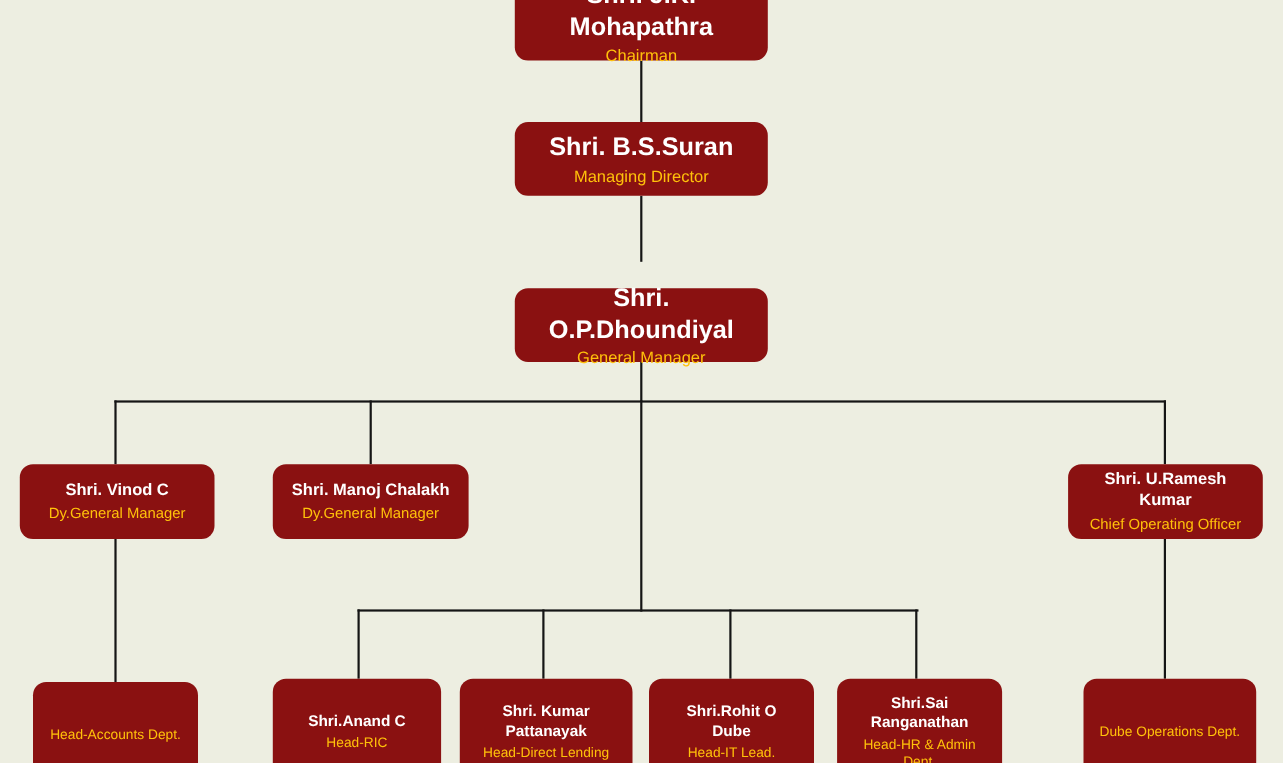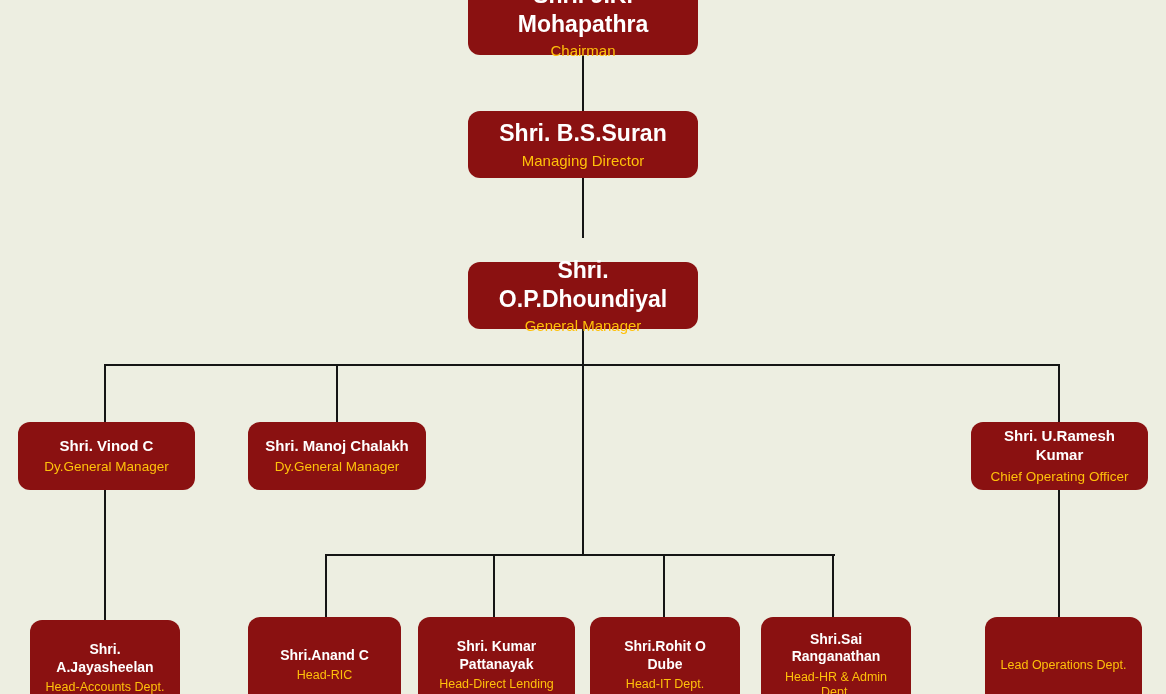--- a/index.html
+++ b/index.html
@@ -89,45 +89,43 @@
     <div class="name">Shri. Manoj Chalakh</div>
     <div class="title">Dy.General Manager</div>
   </div>
 
   <div class="node lvl-mid" style="left:971px; top:422px; width:177px; height:68px;">
     <div class="name">Shri. U.Ramesh Kumar</div>
     <div class="title">Chief Operating Officer</div>
   </div>
 
   <div class="node lvl-bot" style="left:30px; top:620px; width:150px; height:96px;">
-    <div class="name">Shri.
-A.Jayasheelan</div>
     <div class="title">Head-Accounts Dept.</div>
   </div>
 
   <div class="node lvl-bot" style="left:248px; top:617px; width:153px; height:96px;">
     <div class="name">Shri.Anand C</div>
     <div class="title">Head-RIC</div>
   </div>
 
   <div class="node lvl-bot" style="left:418px; top:617px; width:157px; height:96px;">
     <div class="name">Shri. Kumar
 Pattanayak</div>
     <div class="title">Head-Direct Lending</div>
   </div>
 
   <div class="node lvl-bot" style="left:590px; top:617px; width:150px; height:96px;">
     <div class="name">Shri.Rohit O
 Dube</div>
-    <div class="title">Head-IT Dept.</div>
+    <div class="title">Head-IT Lead.</div>
   </div>
 
   <div class="node lvl-bot" style="left:761px; top:617px; width:150px; height:96px;">
     <div class="name">Shri.Sai
 Ranganathan</div>
     <div class="title">Head-HR &amp; Admin Dept.</div>
   </div>
 
   <div class="node lvl-bot" style="left:985px; top:617px; width:157px; height:96px;">
-    <div class="title">Lead Operations Dept.</div>
+    <div class="title">Dube Operations Dept.</div>
   </div>
 
 </div>
 
 </body></html>

